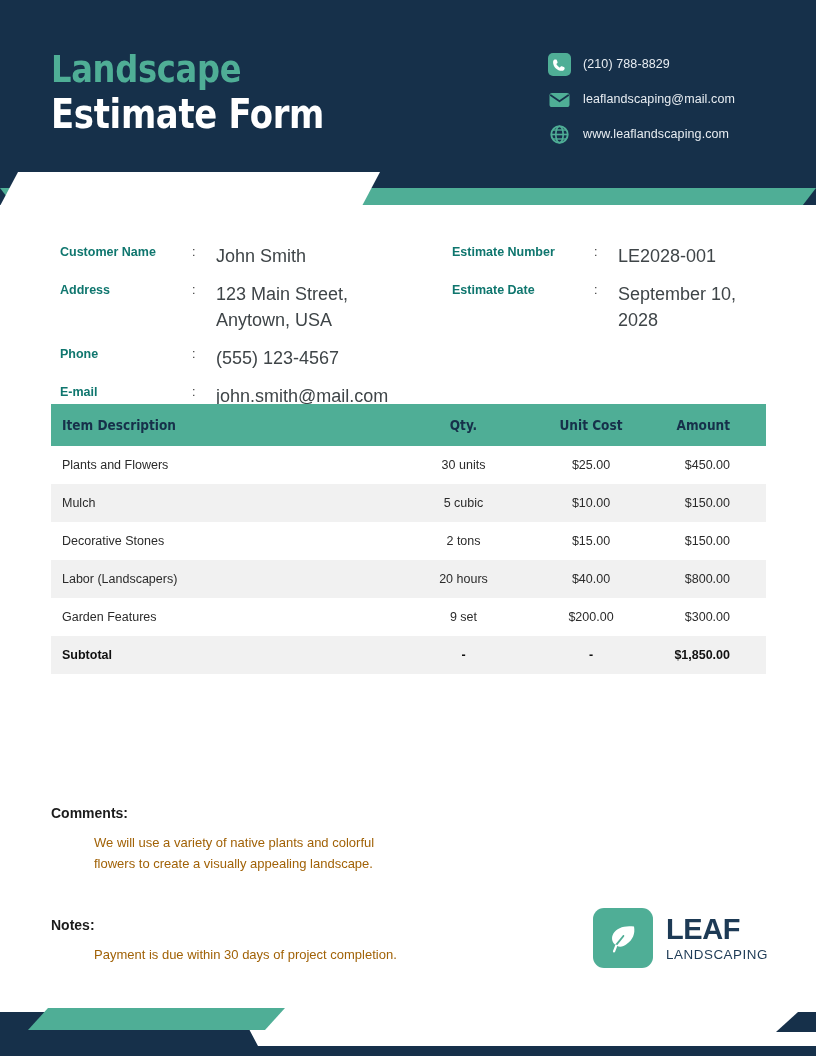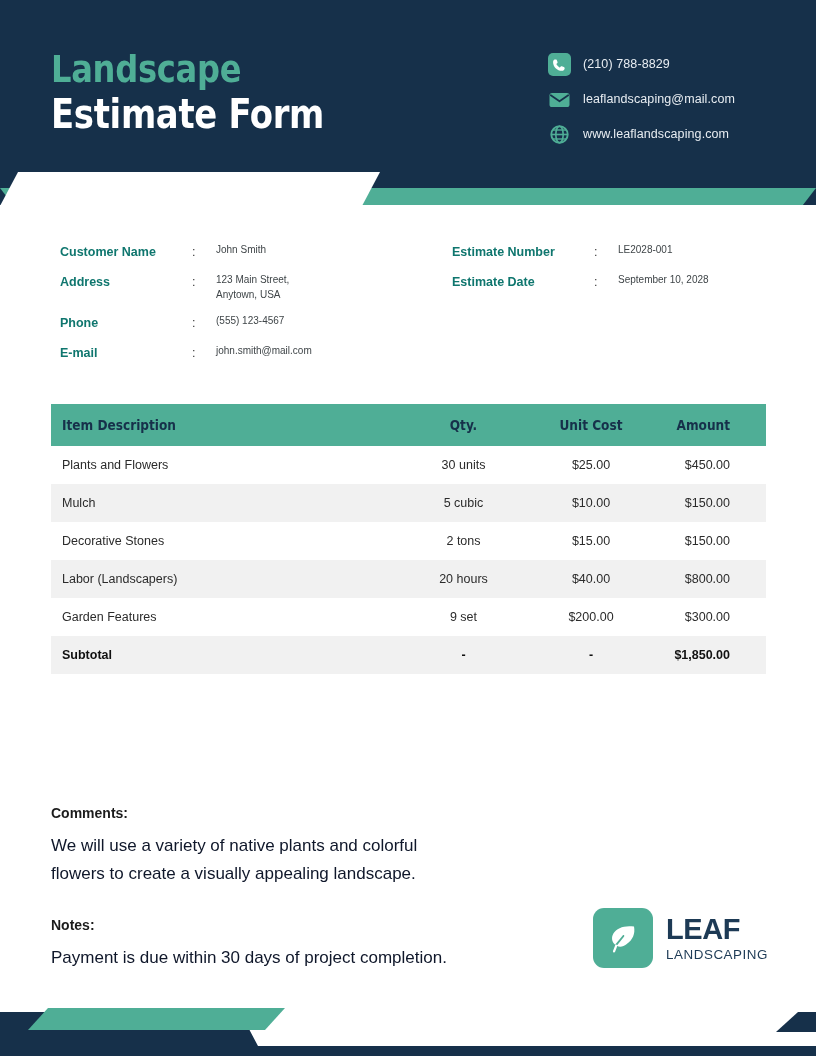--- a/index.html
+++ b/index.html
@@ -153,21 +153,21 @@
 
   .info-colon {
     font-size: 12.5px;
     color: #3a3a3a;
     width: 24px;
     flex: 0 0 24px;
     line-height: 1.45;
   }
 
   .info-value {
-    font-size: 10px;
+    font-size: 18px;
     color: #3f4548;
     line-height: 1.45;
     white-space: pre-line;
   }
 
   
   .est-table {
     position: absolute;
     left: 51px;
     top: 404px;
@@ -222,24 +222,25 @@
   }
 
   .block-heading {
     font-size: 14px;
     font-weight: 700;
     color: #1b1b1b;
     margin-bottom: 11px;
   }
 
   .block-text {
-    font-size: 17px;
-    color: #0f172a;
+    font-size: 13px;
+    color: #a16207;
     line-height: 1.62;
     white-space: pre-line;
+    margin-left: 43px;
   }
 
   .notes-block {
     position: absolute;
     left: 51px;
     top: 917px;
     width: 430px;
   }
 
   

